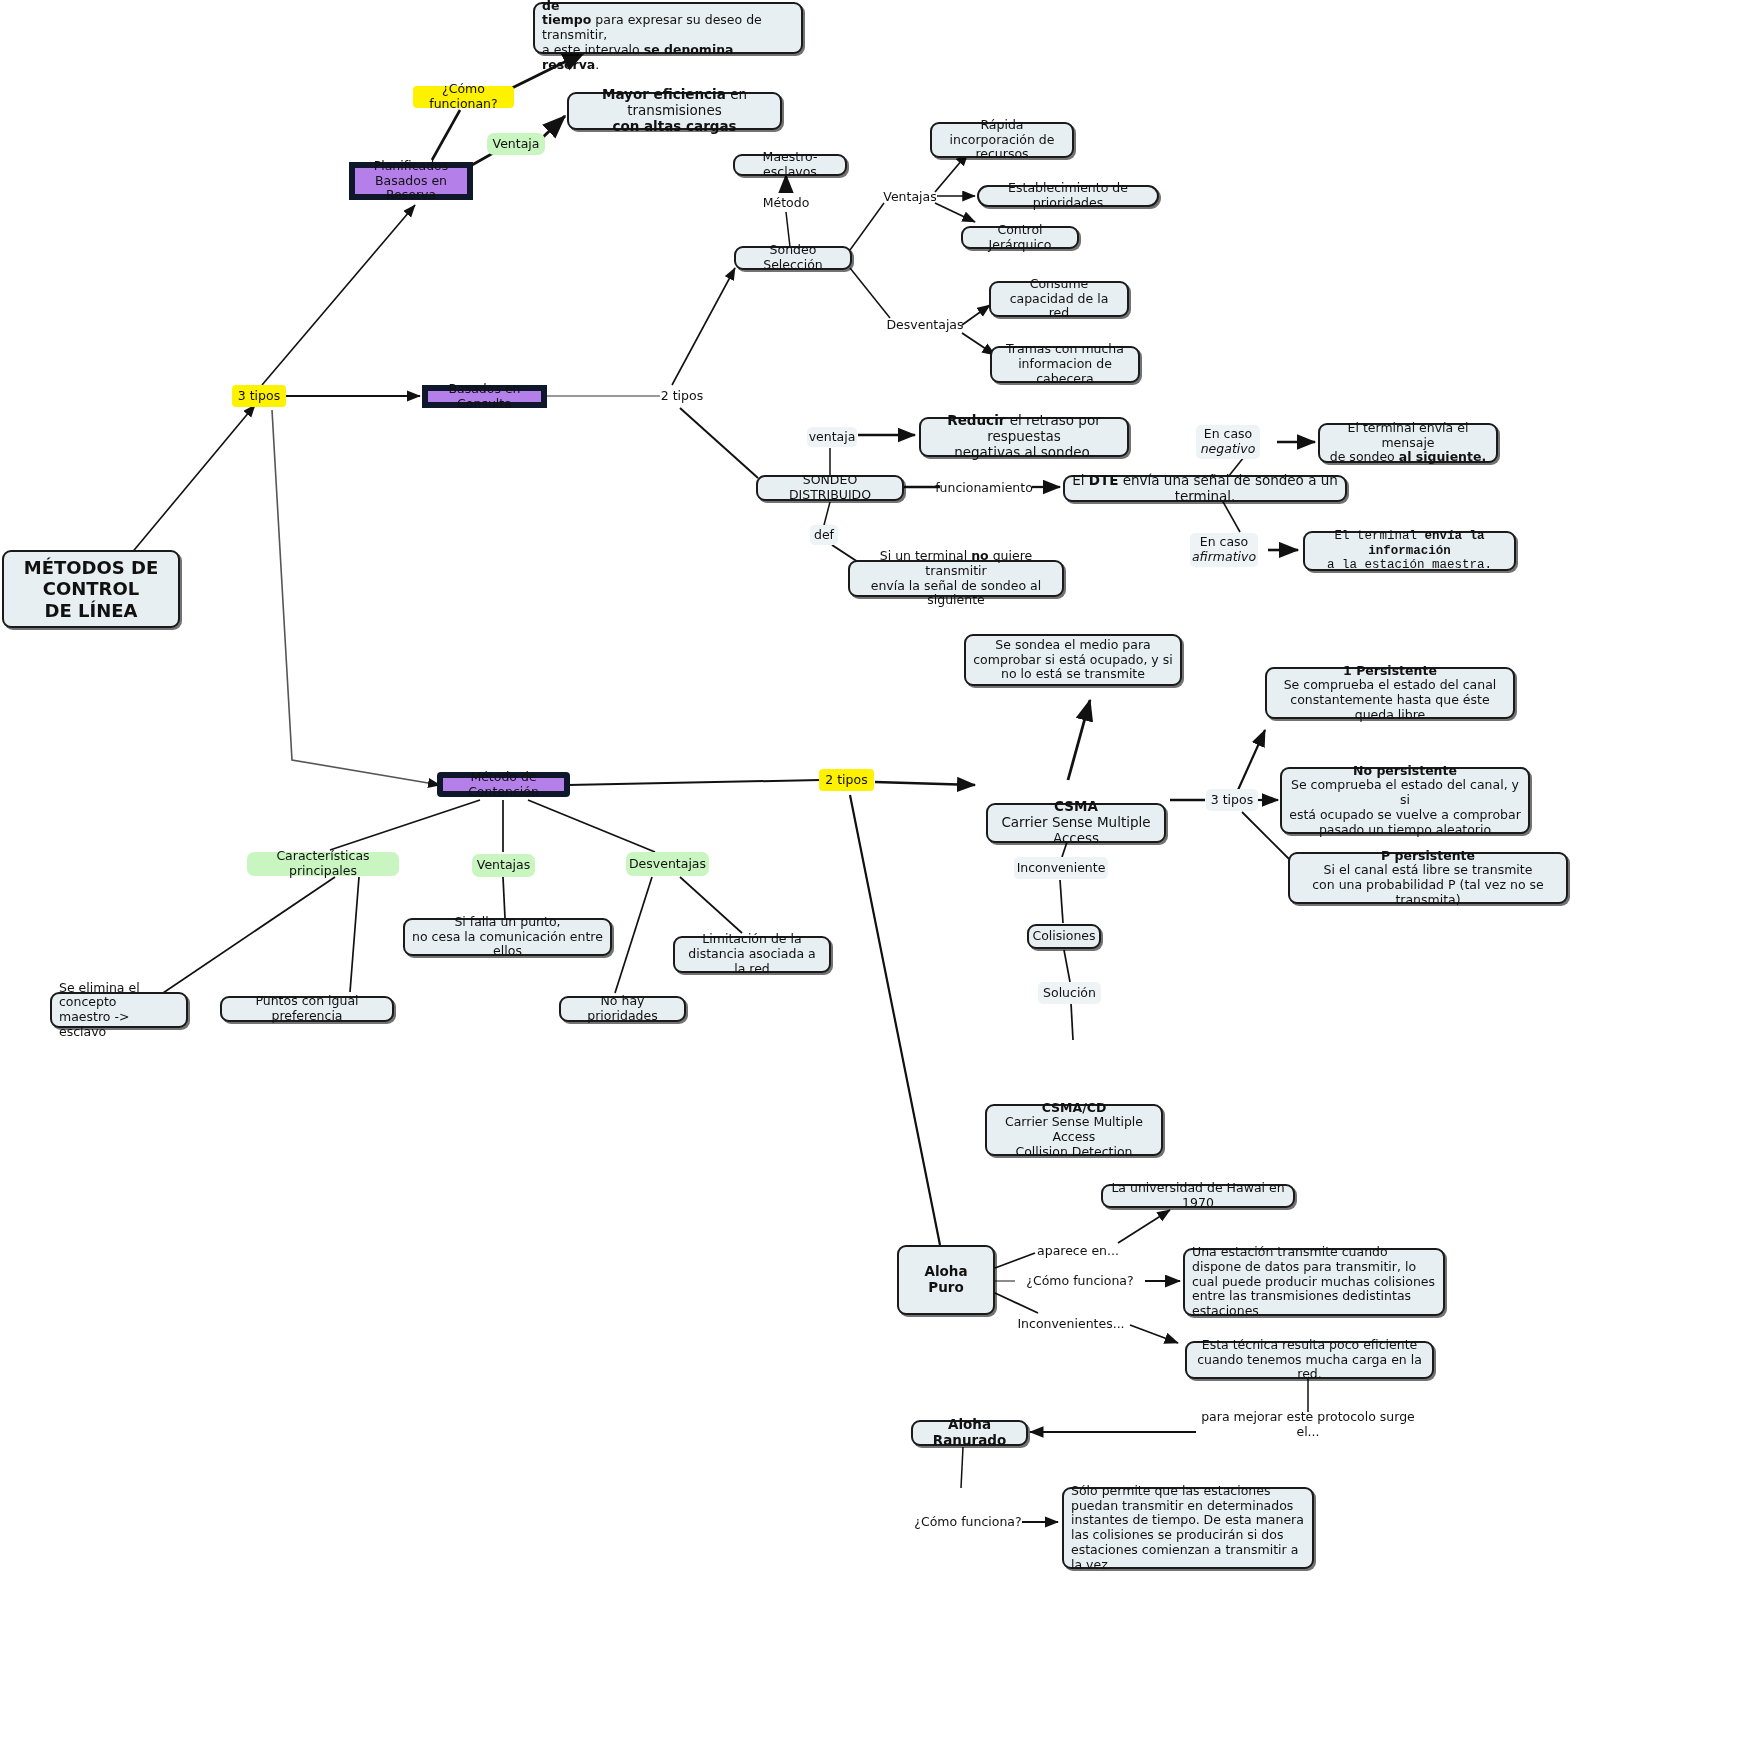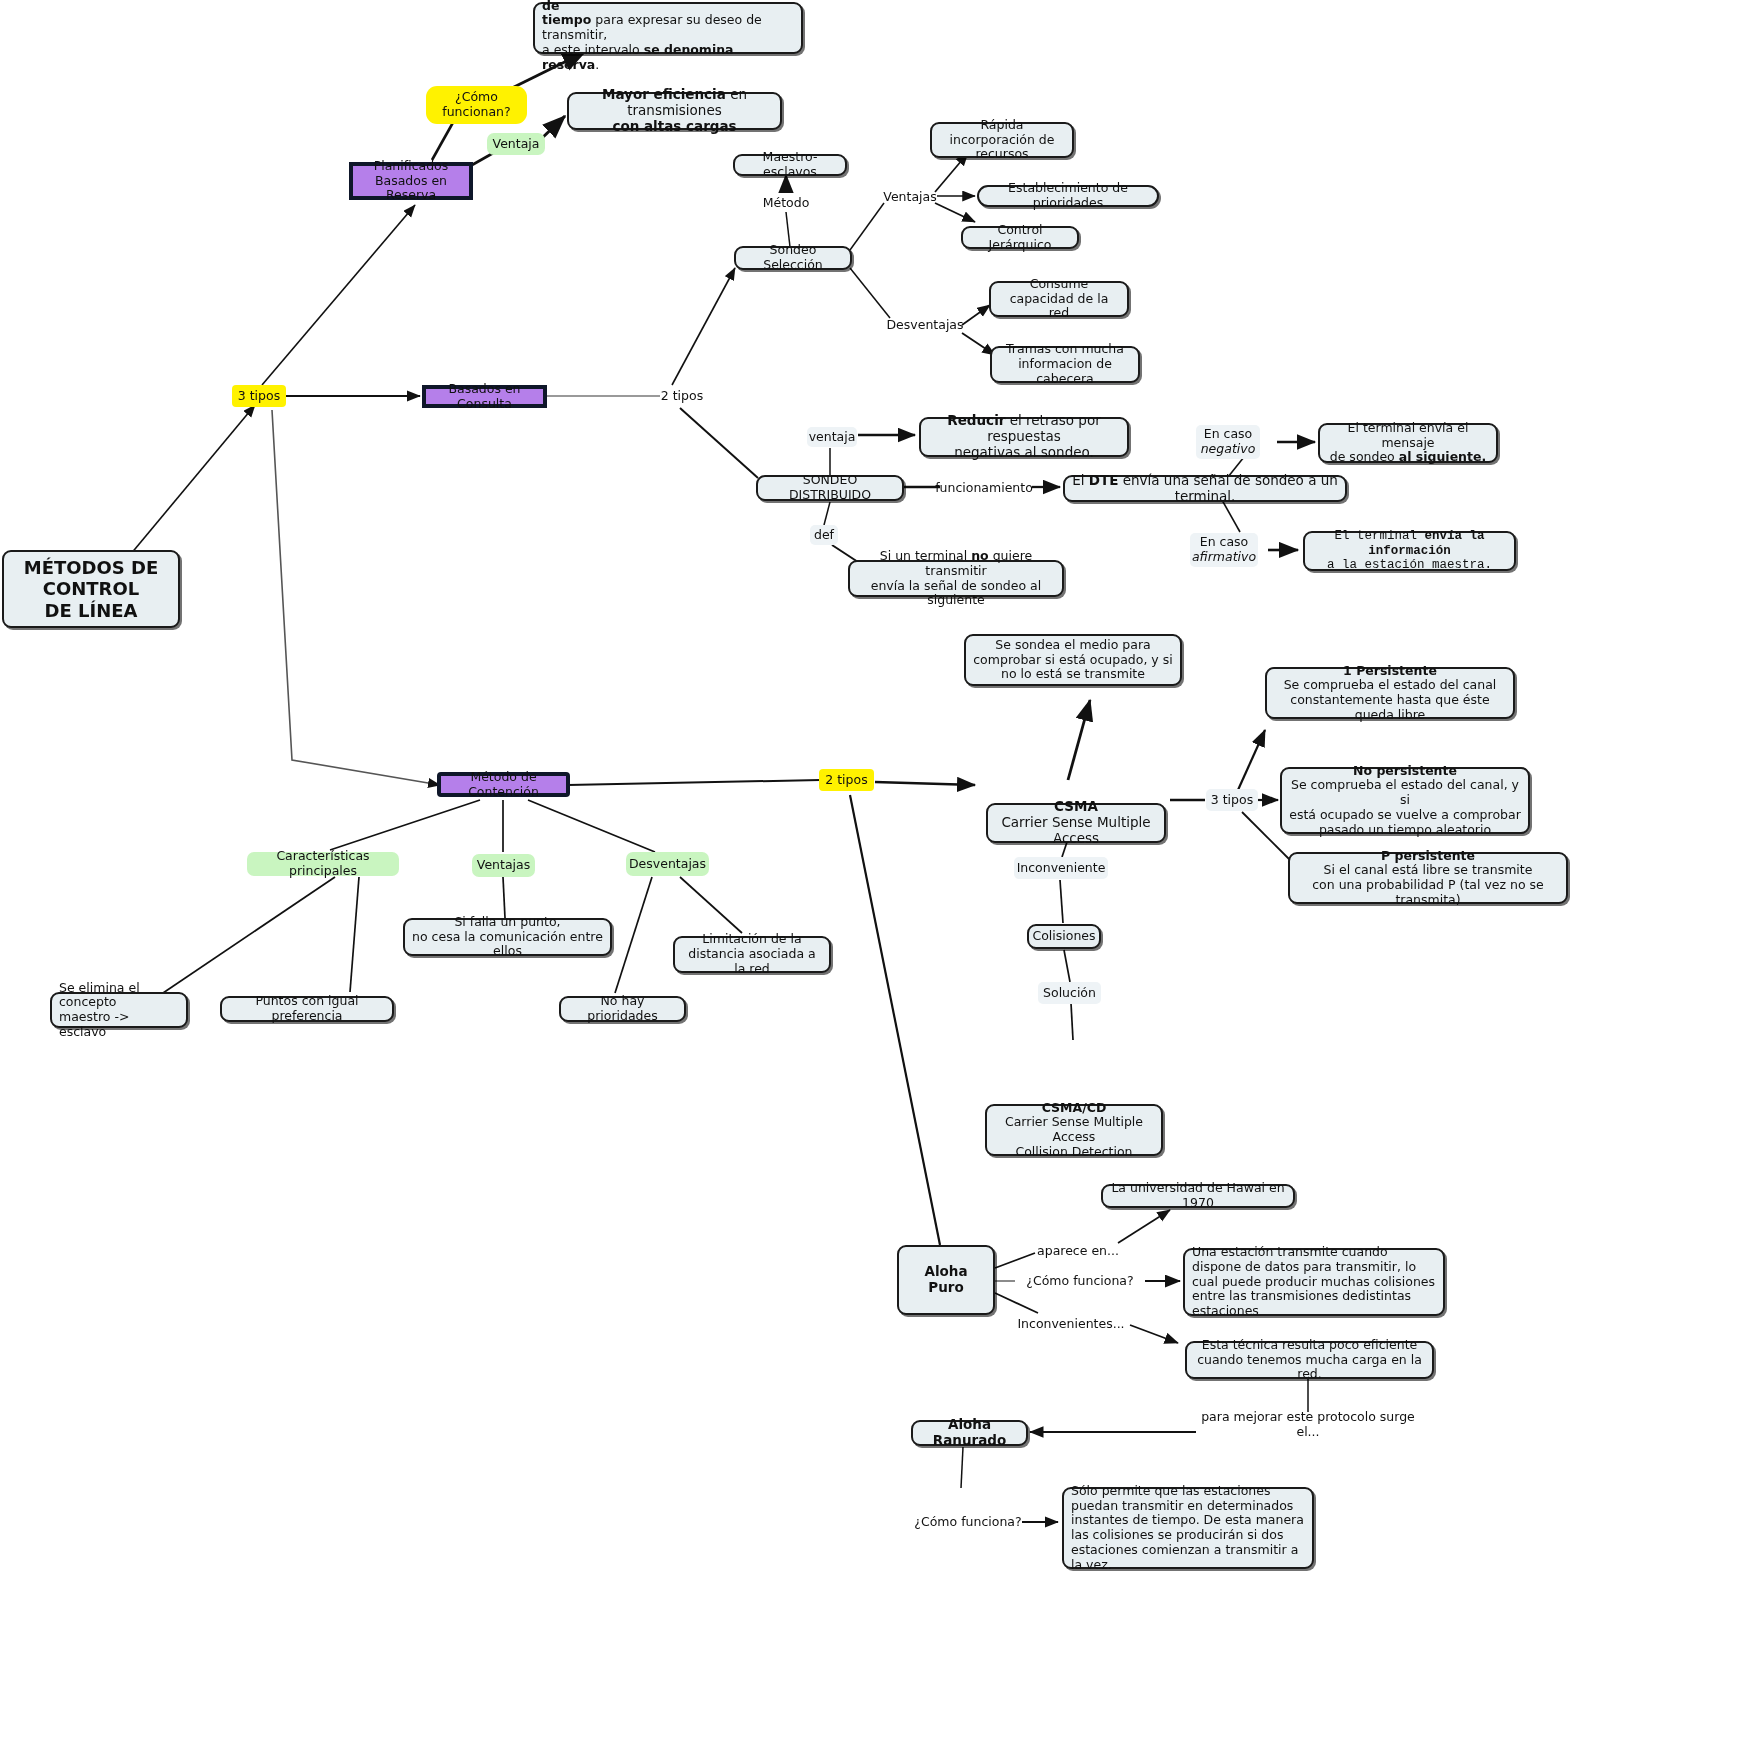--- a/index.html
+++ b/index.html
@@ -38,21 +38,21 @@
     background: #e8eff2;
     border: 2px solid #1a1a1a;
     border-radius: 9px;
     color: #111111;
     box-shadow: 2px 2px 0 rgba(0,0,0,0.55);
     padding: 3px 7px;
   }
   
   .purple {
     background: #b57fea;
-    border: 4px solid #0f172a;
+    border: 6px solid #0f172a;
     border-radius: 4px;
     color: #111111;
     padding: 3px 7px;
   }
   .purple.sharp { border-radius: 0; }
   
   .yellow {
     background: #fff200;
     border: none;
     border-radius: 4px;
@@ -246,21 +246,21 @@
 
   <div class="node yellow f12" style="left:232px; top:385px; width:54px; height:22px;">
     <span>3 tipos</span>
   </div>
 
   <div class="node purple sharp f12" style="left:349px; top:162px; width:124px; height:38px;">
     <span>Planificados
 Basados en Reserva</span>
   </div>
 
-  <div class="node yellow f12" style="left:426px; top:86px; width:101px; height:38px;border-radius:11px;">
+  <div class="node yellow f12" style="left:413px; top:86px; width:101px; height:22px;">
     <span>¿Cómo funcionan?</span>
   </div>
 
   <div class="node concept f12" style="left:533px; top:2px; width:270px; height:52px; justify-content:flex-start; text-align:left;">
     <span>Cada estación <b>dispone de un espacio de<br>tiempo</b> para expresar su deseo de transmitir,<br>a este intervalo <b>se denomina reserva</b>.</span>
   </div>
 
   <div class="node green f12" style="left:487px; top:133px; width:58px; height:22px;">
     <span>Ventaja</span>
   </div>

